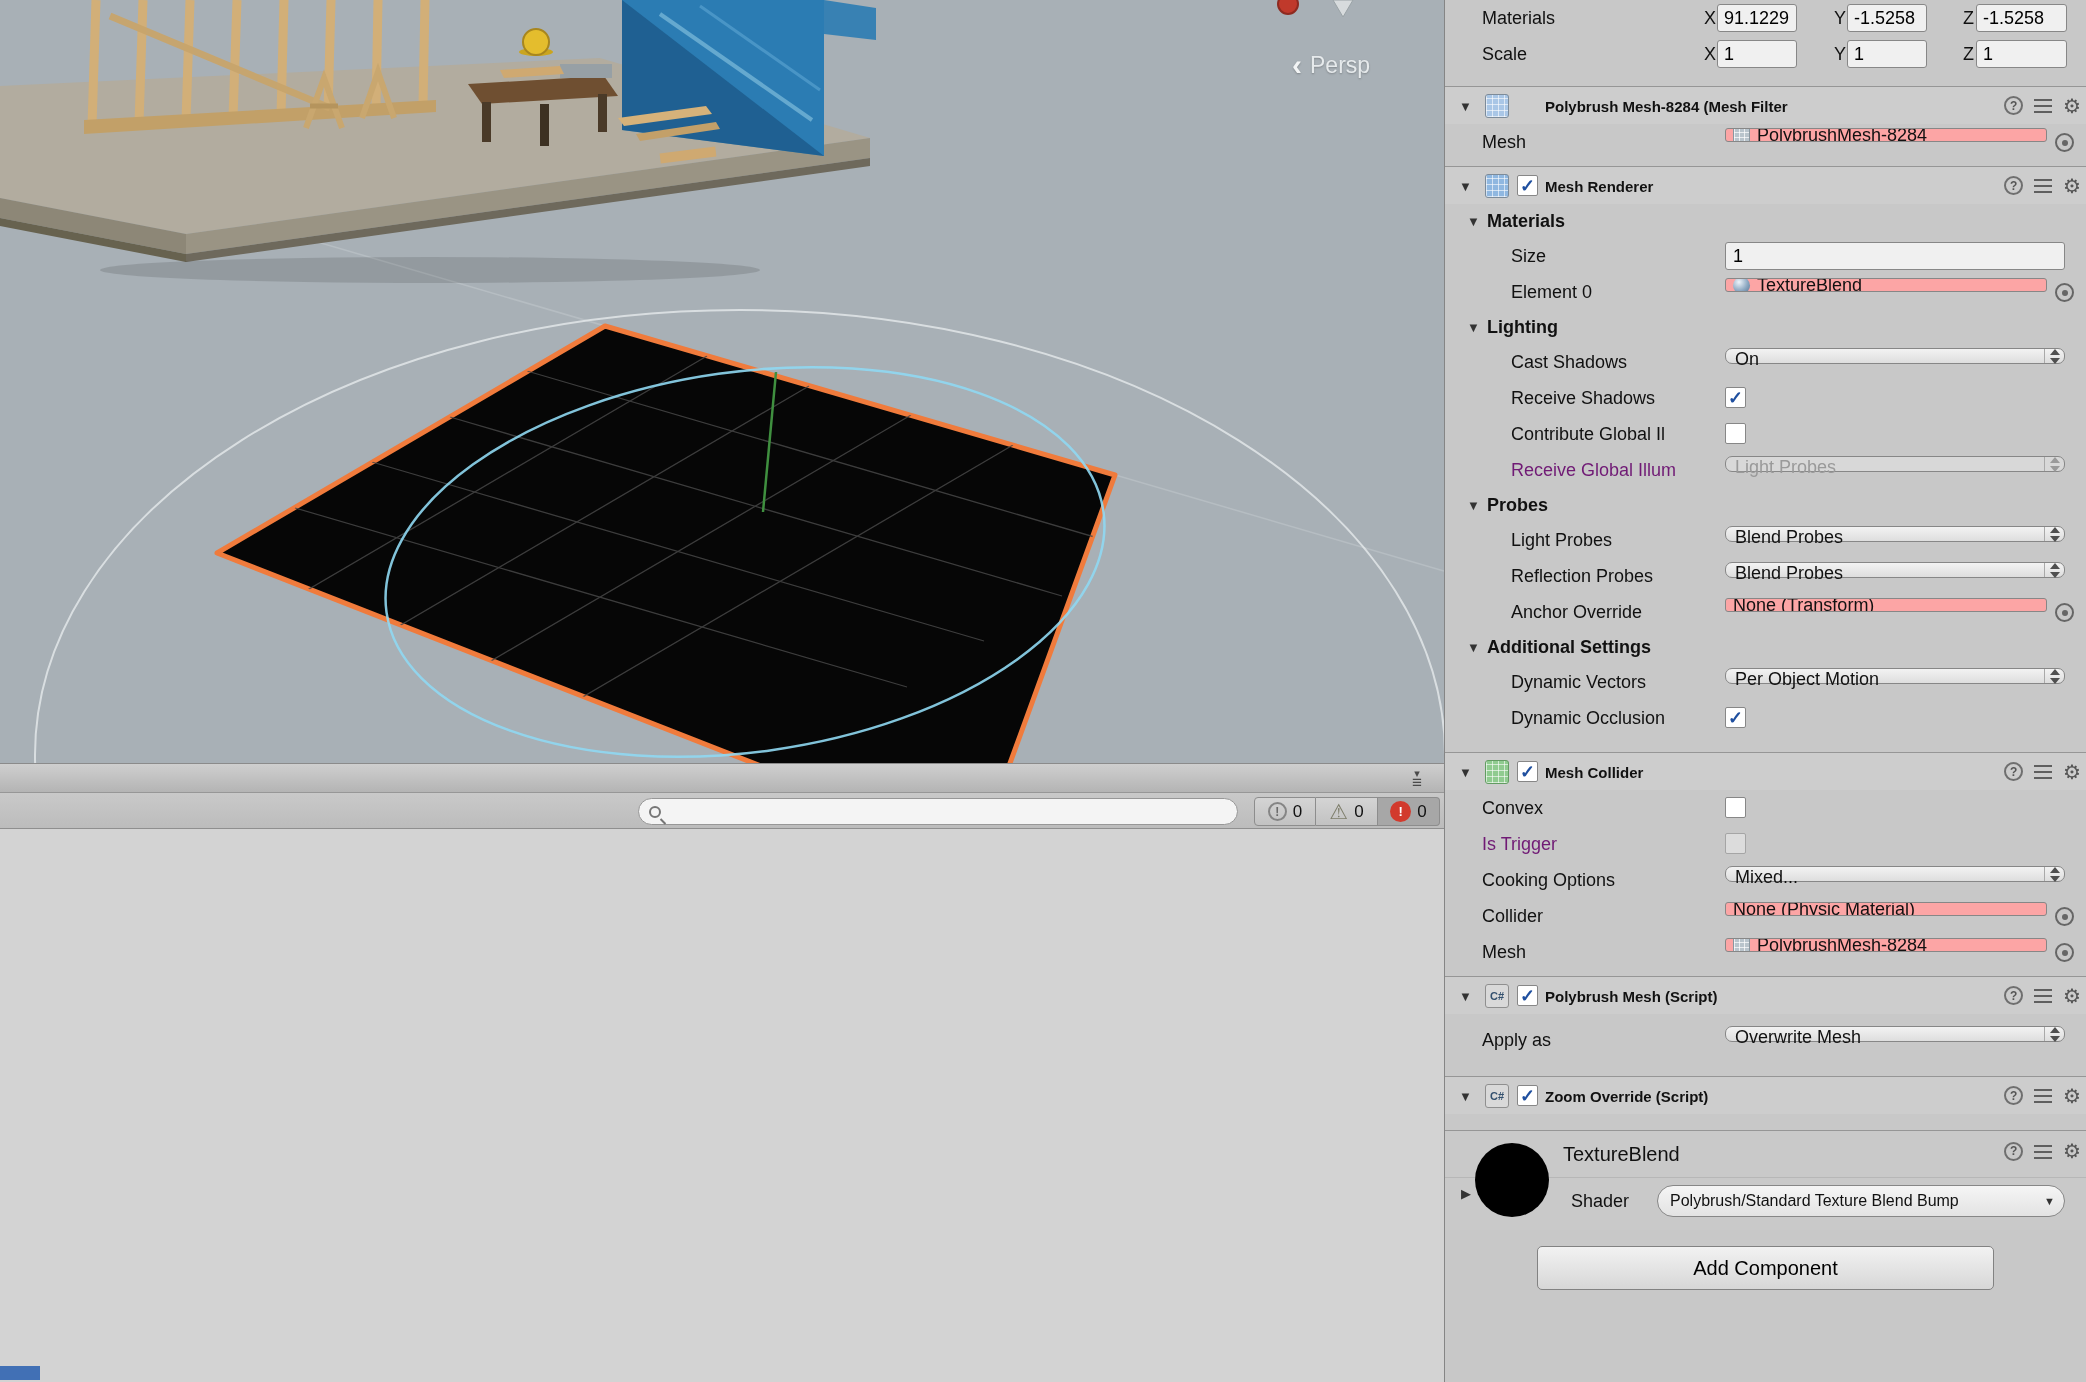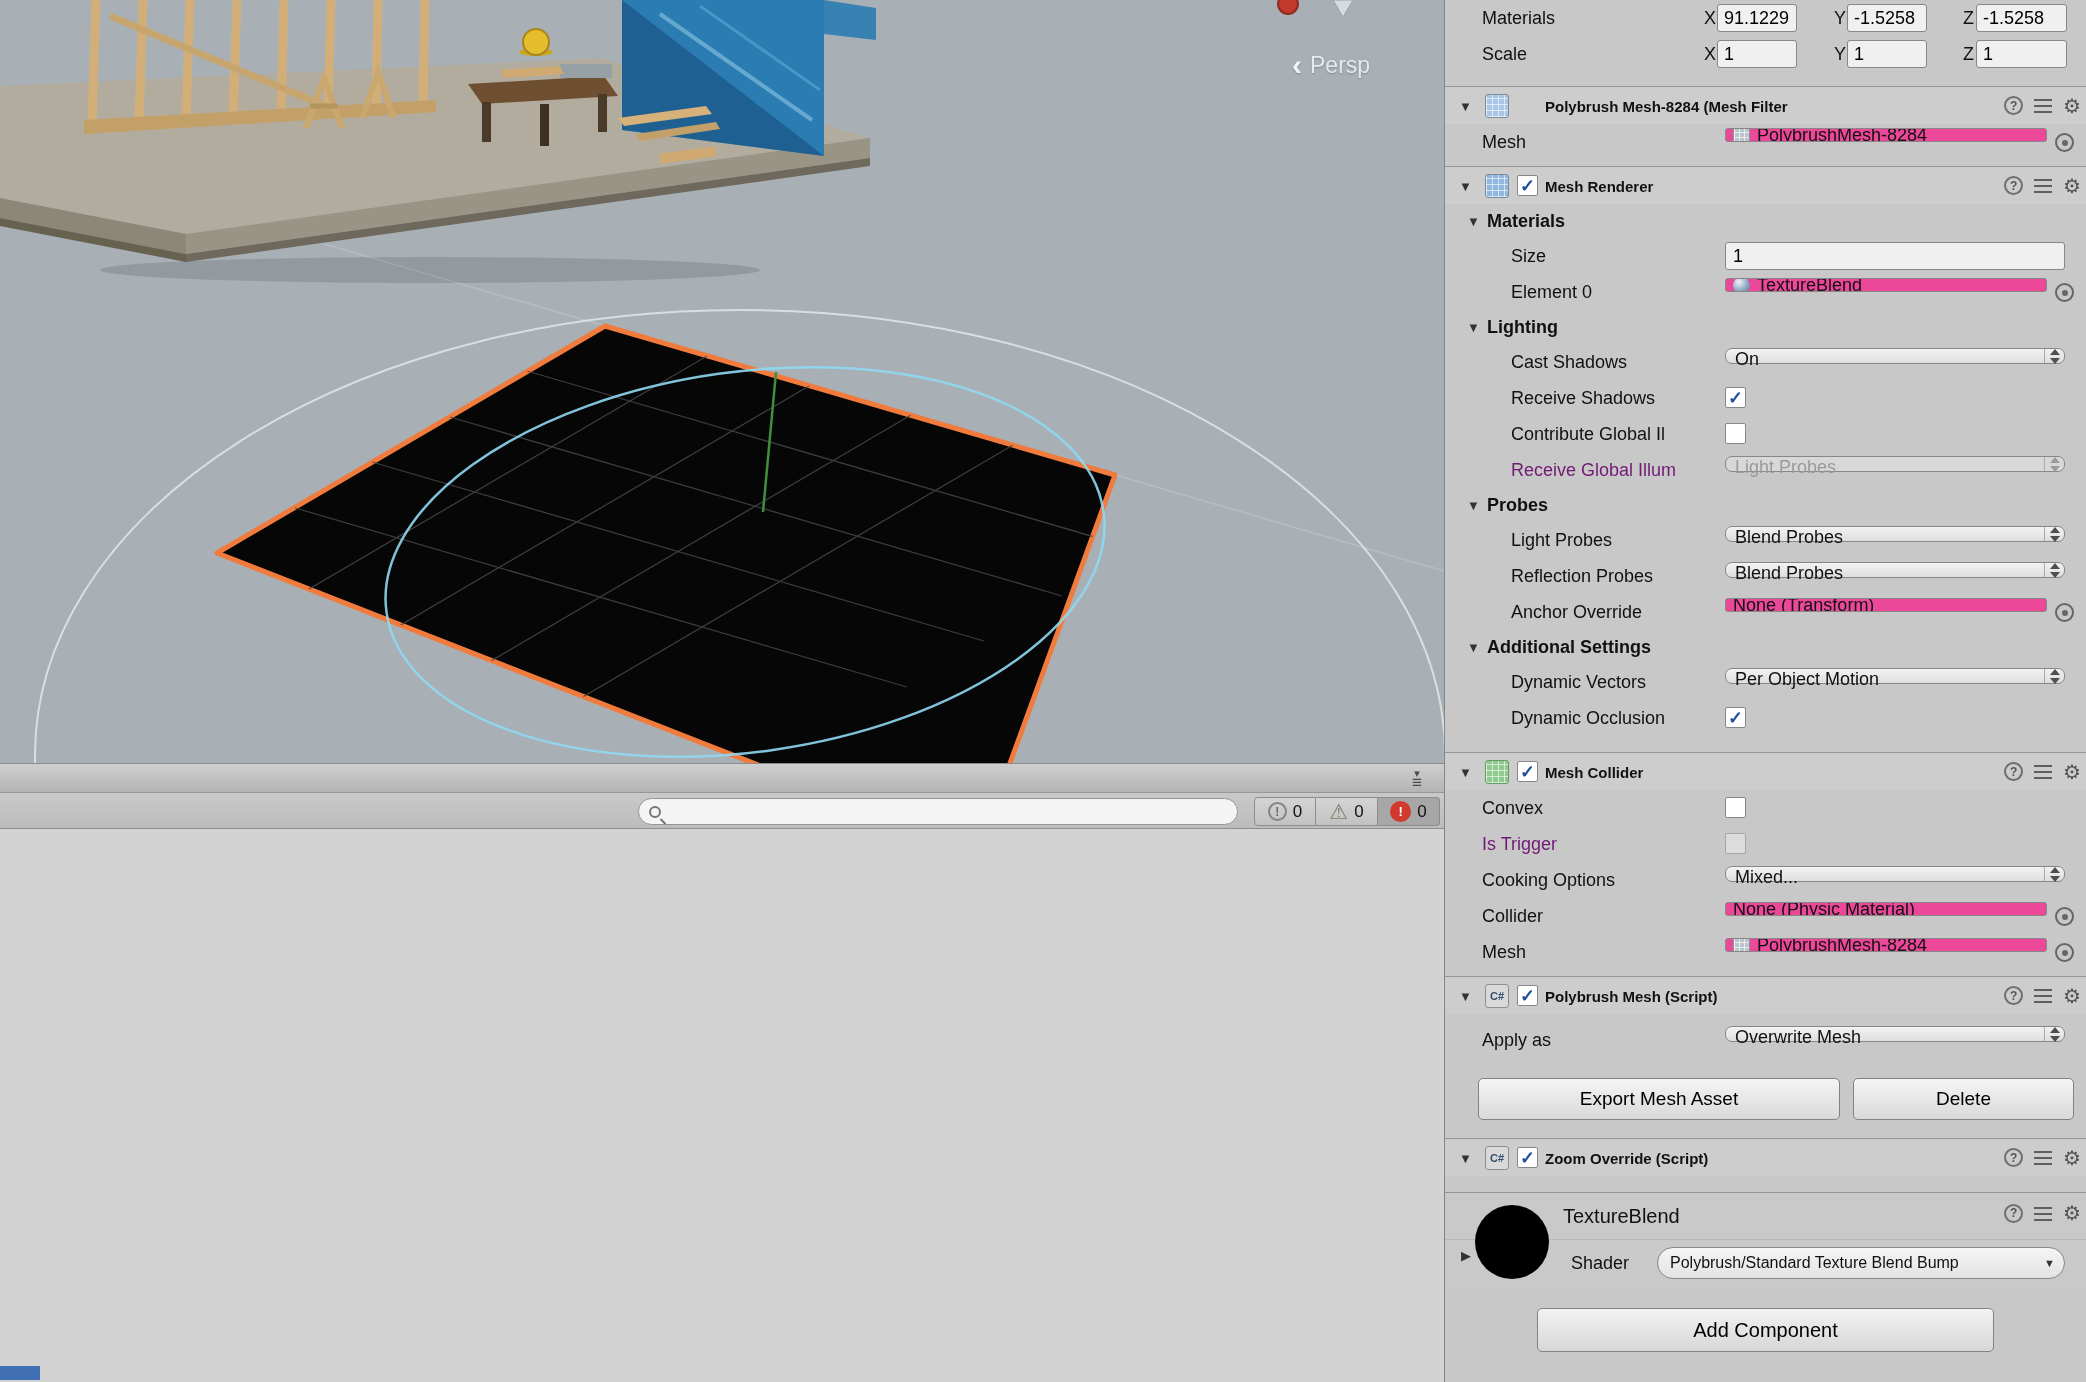--- a/index.html
+++ b/index.html
@@ -94,21 +94,21 @@
   .dropdown .dd-text{white-space:nowrap;overflow:hidden}
   .dropdown.dis{background:#d8d8d8;color:#9a9a9a}
   .dd-arrows{position:absolute;right:0;top:0;bottom:0;width:20px;border-left:1px solid #a9a9a9;
              display:flex;flex-direction:column;align-items:center;justify-content:center;gap:3px}
   .dd-arrows i{display:block;width:0;height:0;border-left:5px solid transparent;border-right:5px solid transparent}
   .dd-arrows .up{border-bottom:6px solid #4f4f4f}
   .dd-arrows .dn{border-top:6px solid #4f4f4f}
   .dropdown.dis .dd-arrows .up{border-bottom-color:#9a9a9a}
   .dropdown.dis .dd-arrows .dn{border-top-color:#9a9a9a}
 
-  .objfield{position:absolute;left:280px;top:4px;width:322px;height:14px;background:#ec4899;border:1px solid #878787;
+  .objfield{position:absolute;left:280px;top:4px;width:322px;height:14px;background:#fca5a5;border:1px solid #878787;
             border-radius:3px;display:flex;align-items:center;gap:7px;padding:0 7px;overflow:hidden}
   .obj-text{white-space:nowrap;overflow:hidden}
   .oi{width:17px;height:17px;border-radius:2px;flex:0 0 auto}
   .oi-mesh{background-color:#b9c4cc;border:1px solid #8a97a0;
            background-image:repeating-linear-gradient(0deg,rgba(255,255,255,.7) 0 1px,transparent 1px 5px),
                             repeating-linear-gradient(90deg,rgba(255,255,255,.7) 0 1px,transparent 1px 5px)}
   .oi-sphere{border-radius:50%;background:radial-gradient(circle at 35% 30%,#eef4fa,#8aa6c0 55%,#51708e)}
   .picker{position:absolute;left:610px;top:9px;width:19px;height:19px;border-radius:50%;border:2px solid #666;cursor:default}
   .picker::after{content:"";position:absolute;left:4.5px;top:4.5px;width:6px;height:6px;border-radius:50%;background:#666}
 
@@ -513,24 +513,20 @@
     <div class="p-row">
       <span class="lbl">Apply as</span>
       <div class="dropdown">
         <span class="dd-text">Overwrite Mesh</span>
         <span class="dd-arrows">
             <i class="up"></i>
             <i class="dn"></i>
           </span>
       </div>
     </div>
-    <div class="btn-row">
-      <button class="btn btn-export">Export Mesh Asset</button>
-      <button class="btn btn-delete">Delete</button>
-    </div>
     <div class="pb-pad"></div>
 
     <div class="comp-header zo-hdr">
       <span class="fold">▼</span>
       <span class="comp-icon ci-cs">C#</span>
       <span class="checkbox hdr-check">
           <span class="ck">✓</span>
         </span>
       <span class="comp-title">Zoom Override (Script)</span>
       <span class="hdr-icons">

